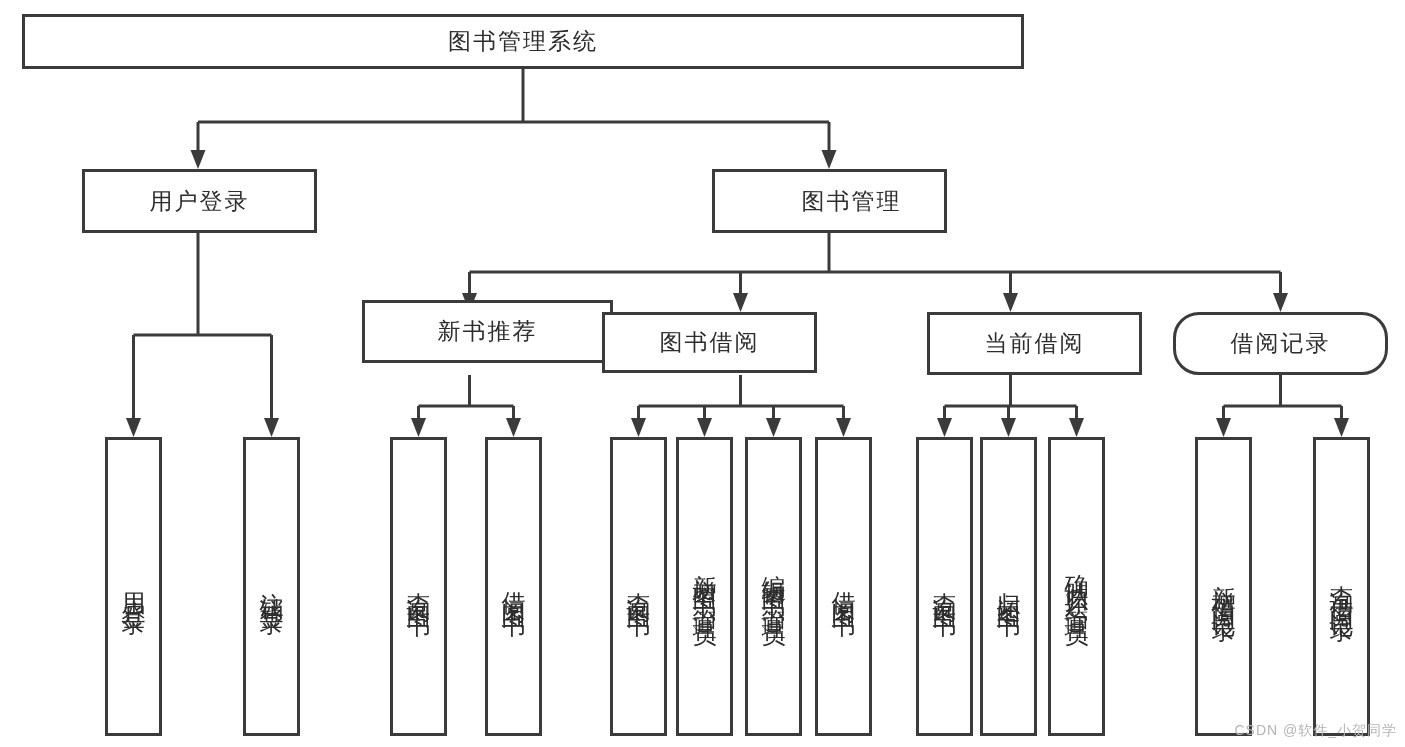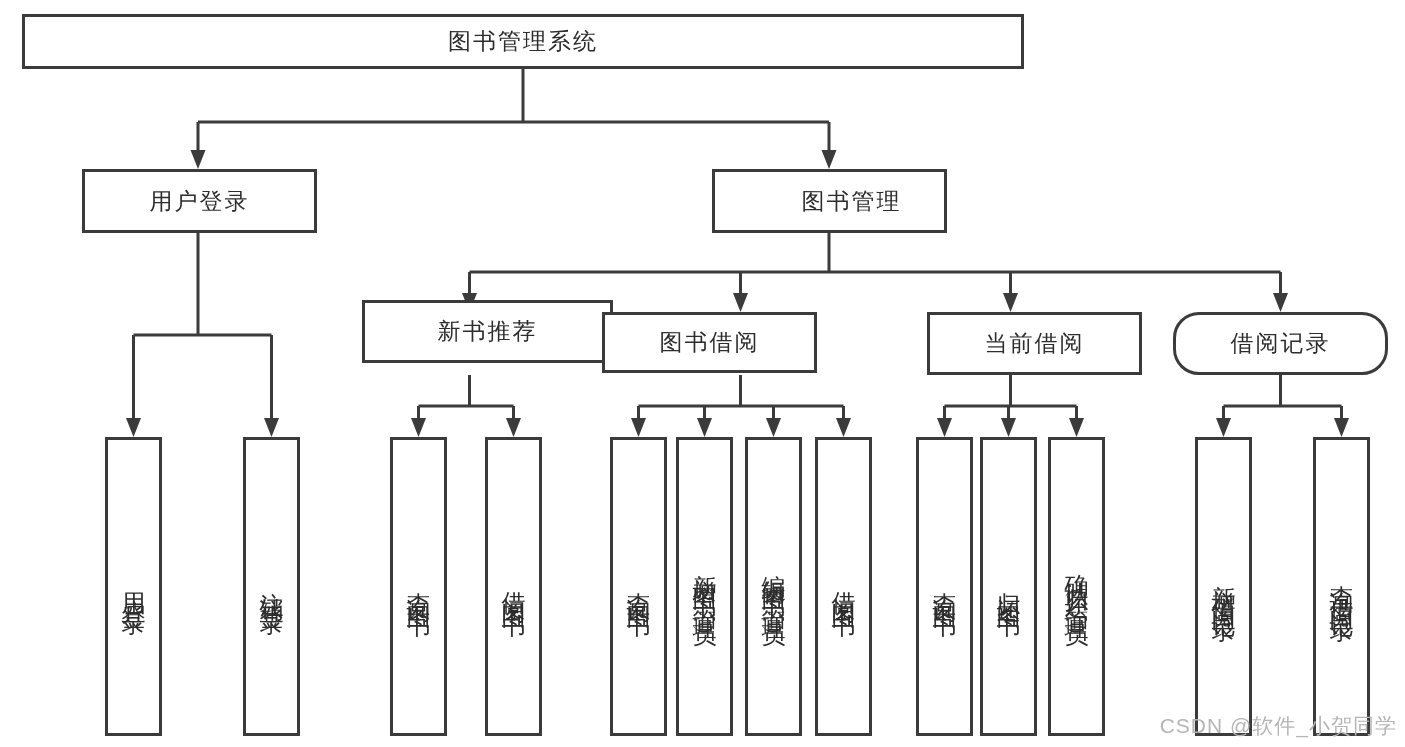--- a/index.html
+++ b/index.html
@@ -53,21 +53,21 @@
   #lf-6{left:745px;}
   #lf-7{left:815px;}
   #lf-8{left:916px;}
   #lf-9{left:980px;}
   #lf-10{left:1048px;}
   #lf-11{left:1195px;}
   #lf-12{left:1313px;}
   #watermark{
     position:absolute;
     right:8px;bottom:7px;
-    font-size:21px;
+    font-size:14px;
     letter-spacing:1px;
     color:var(--watermark);
     z-index:5;
   }
 </style>
 </head>
 <body>
 
 <div id="canvas">
 

